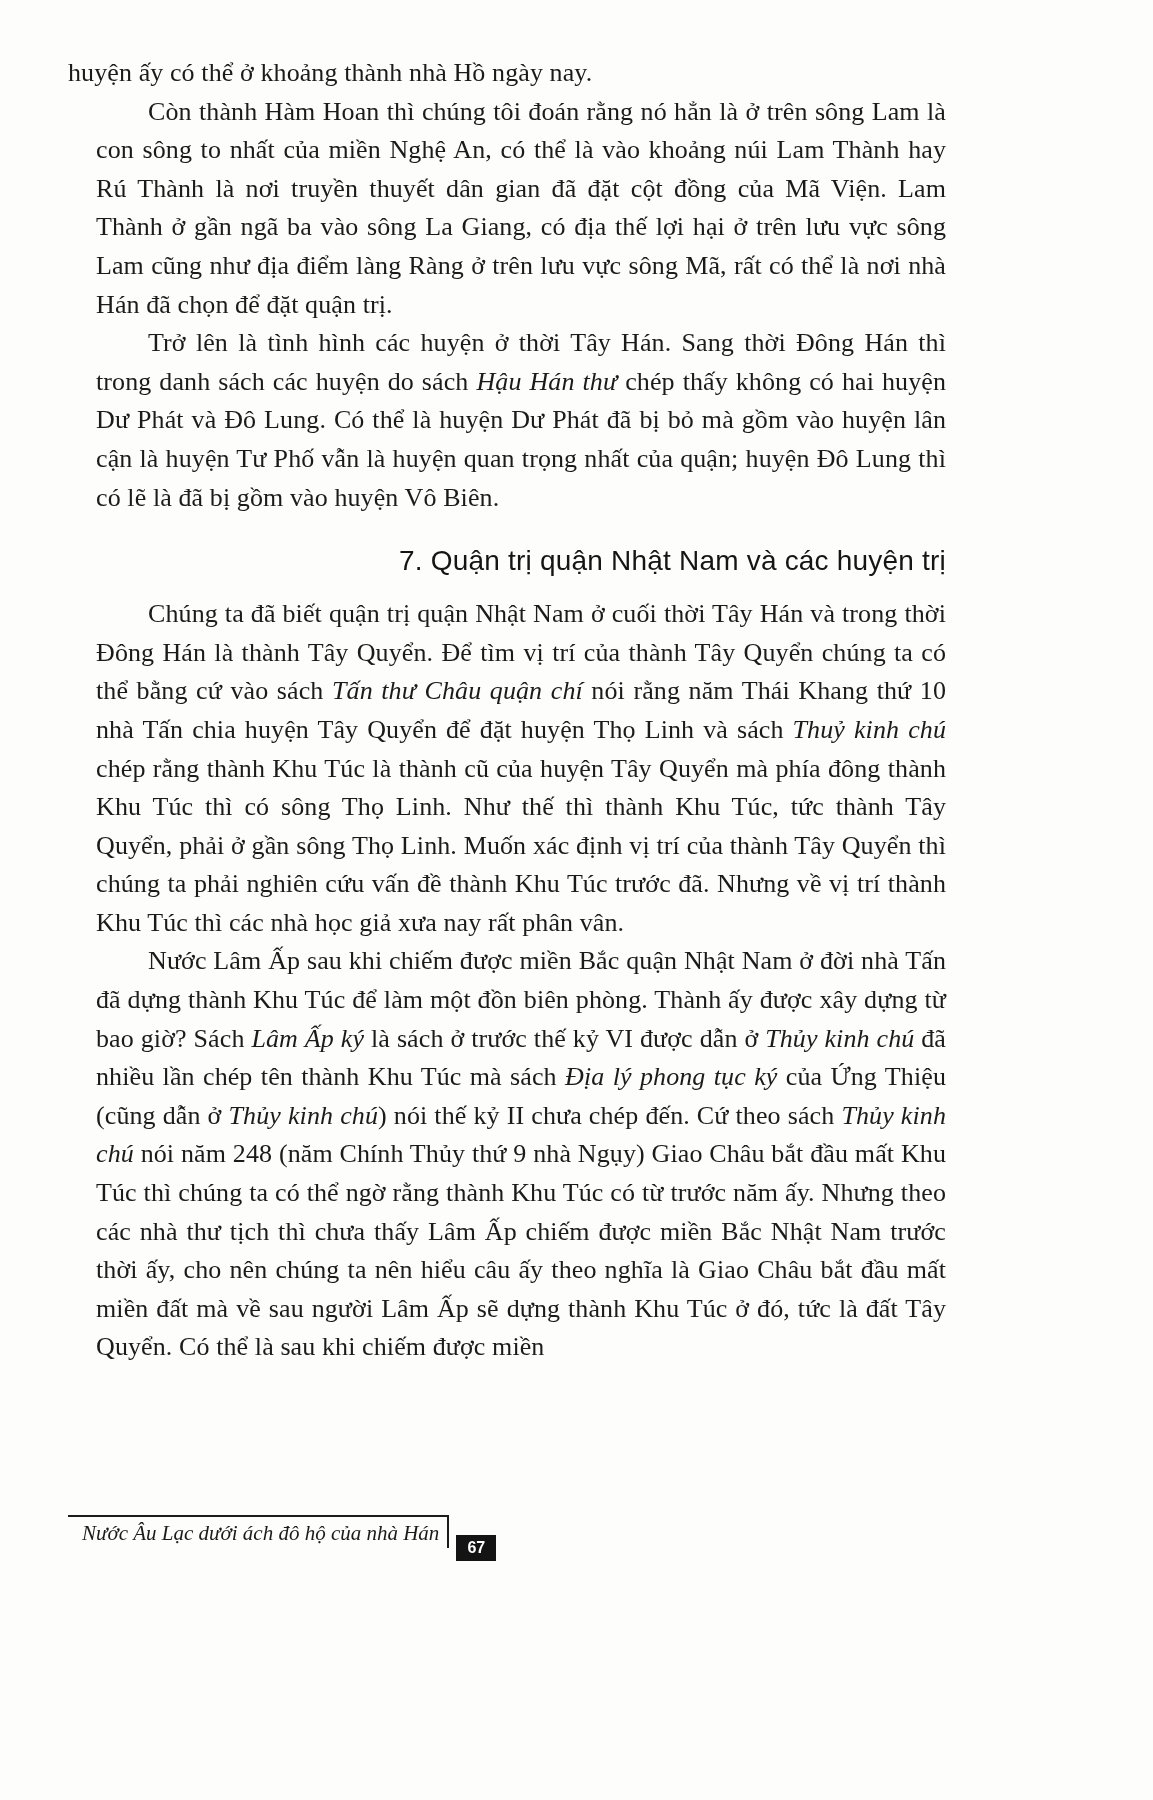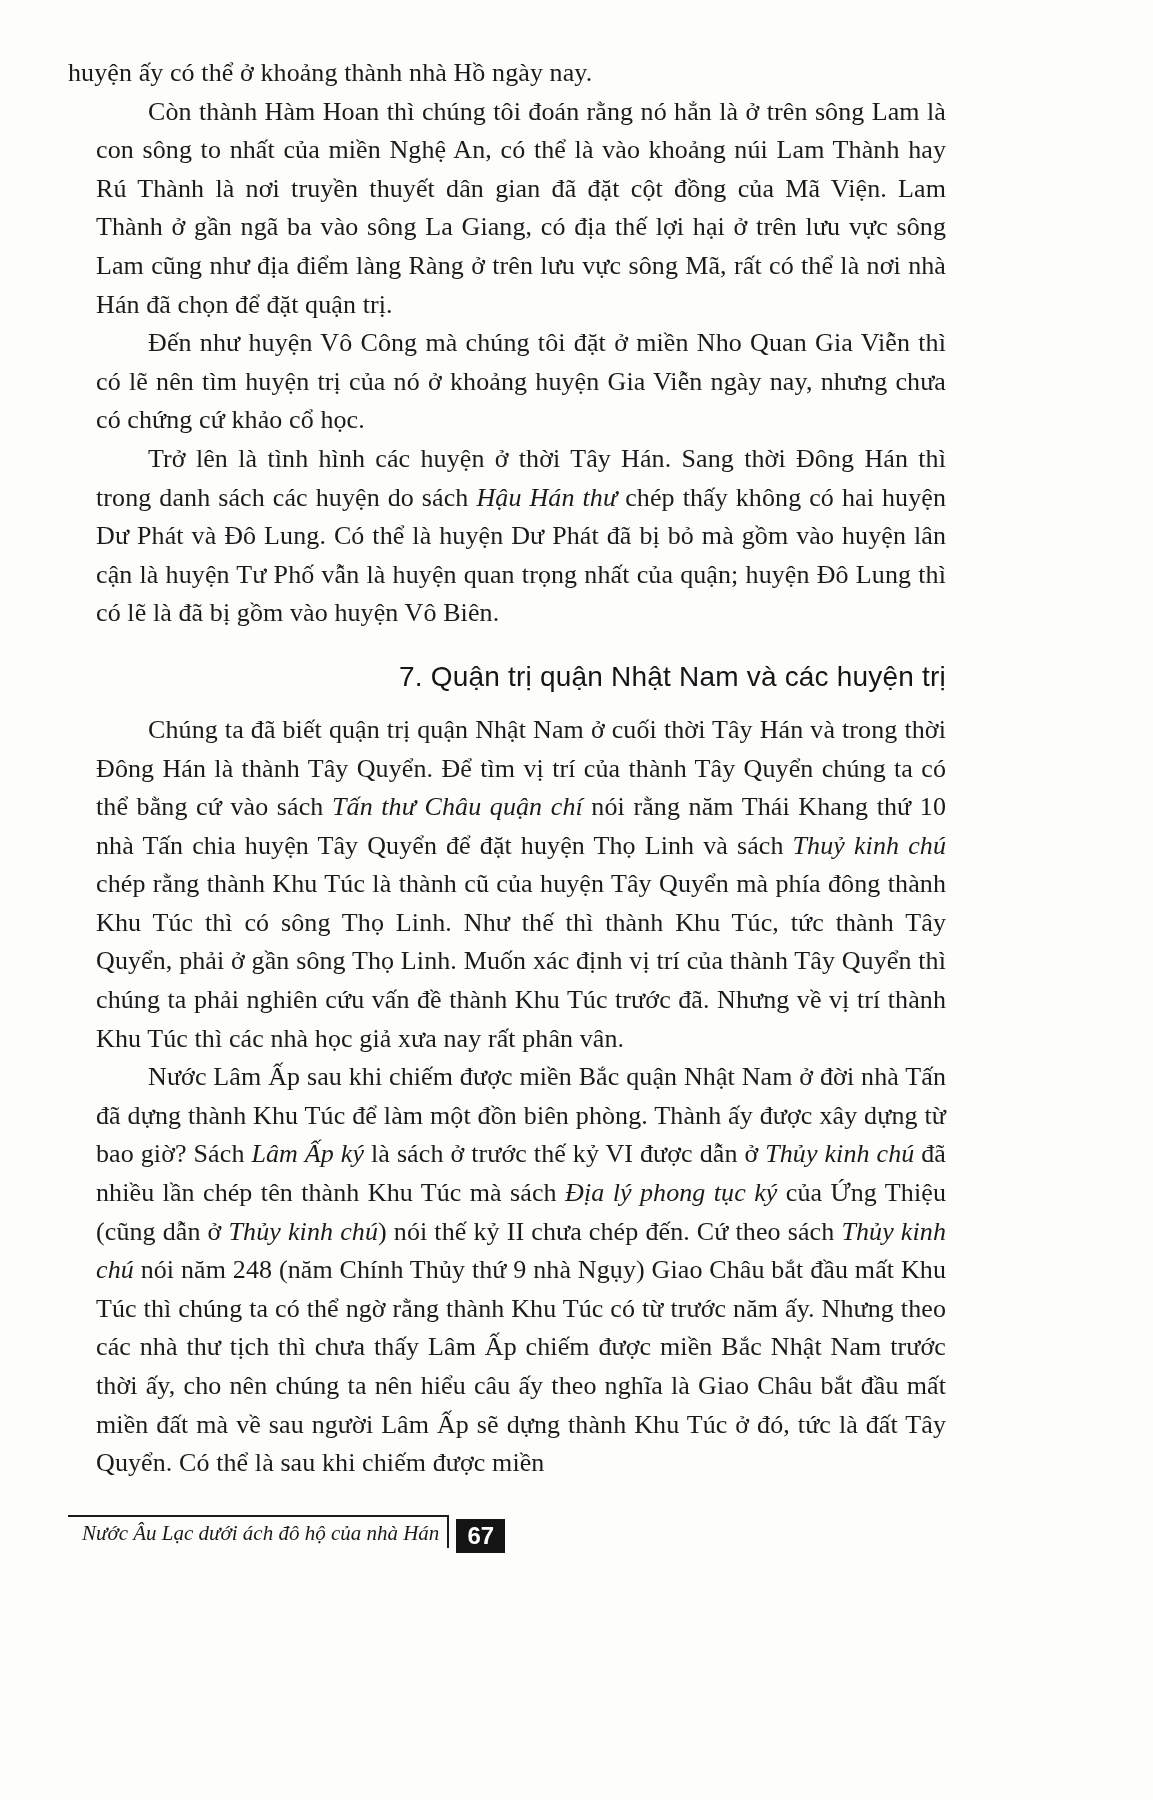--- a/index.html
+++ b/index.html
@@ -44,39 +44,38 @@
     border-top: 2px solid #1b1b1b;
     padding: 1px 8px 0 14px;
     white-space: nowrap;
   }
   .footer-divider {
     width: 2px; height: 33px;
     background: #1b1b1b;
     margin-top: 0;
   }
   .page-number {
-    margin-left: 7px; margin-top: 4px;
+    margin-left: 7px; margin-top: 20px;
     background: #141414; color: #ffffff;
     font-family: "Liberation Sans", sans-serif;
     font-weight: bold;
-    font-size: 24px; line-height: 1;
+    font-size: 16px; line-height: 1;
     padding: 5px 11px 5px;
   }
 </style>
 </head>
 <body>
 
 <div class="page">
 
   <main class="text-block">
 
     <section>
         <p class="para"><span>huyện ấy có thể ở khoảng thành nhà Hồ ngày nay.</span></p>
         <p class="para indent"><span>Còn thành Hàm Hoan thì chúng tôi đoán rằng nó hẳn là ở trên sông Lam là con sông to nhất của miền Nghệ An, có thể là vào khoảng núi Lam Thành hay Rú Thành là nơi truyền thuyết dân gian đã đặt cột đồng của Mã Viện. Lam Thành ở gần ngã ba vào sông La Giang, có địa thế lợi hại ở trên lưu vực sông Lam cũng như địa điểm làng Ràng ở trên lưu vực sông Mã, rất có thể là nơi nhà Hán đã chọn để đặt quận trị.</span></p>
-        <p class="para indent"><span>Đến như huyện Vô Công mà chúng tôi đặt ở miền Nho Quan Gia Viễn thì có lẽ nên tìm huyện trị của nó ở khoảng huyện Gia Viễn ngày nay, nhưng chưa có chứng cứ khảo cổ học.</span></p>
         <p class="para indent"><span>Trở lên là tình hình các huyện ở thời Tây Hán. Sang thời Đông Hán thì trong danh sách các huyện do sách </span><span class="italic">Hậu Hán thư</span><span> chép thấy không có hai huyện Dư Phát và Đô Lung. Có thể là huyện Dư Phát đã bị bỏ mà gồm vào huyện lân cận là huyện Tư Phố vẫn là huyện quan trọng nhất của quận; huyện Đô Lung thì có lẽ là đã bị gồm vào huyện Vô Biên.</span></p>
       </section>
 
     <h2 class="heading">7. Quận trị quận Nhật Nam và các huyện trị</h2>
 
     <section>
         <p class="para indent"><span>Chúng ta đã biết quận trị quận Nhật Nam ở cuối thời Tây Hán và trong thời Đông Hán là thành Tây Quyển. Để tìm vị trí của thành Tây Quyển chúng ta có thể bằng cứ vào sách </span><span class="italic">Tấn thư Châu quận chí</span><span> nói rằng năm Thái Khang thứ 10 nhà Tấn chia huyện Tây Quyển để đặt huyện Thọ Linh và sách </span><span class="italic">Thuỷ kinh chú</span><span> chép rằng thành Khu Túc là thành cũ của huyện Tây Quyển mà phía đông thành Khu Túc thì có sông Thọ Linh. Như thế thì thành Khu Túc, tức thành Tây Quyển, phải ở gần sông Thọ Linh. Muốn xác định vị trí của thành Tây Quyển thì chúng ta phải nghiên cứu vấn đề thành Khu Túc trước đã. Nhưng về vị trí thành Khu Túc thì các nhà học giả xưa nay rất phân vân.</span></p>
         <p class="para indent"><span>Nước Lâm Ấp sau khi chiếm được miền Bắc quận Nhật Nam ở đời nhà Tấn đã dựng thành Khu Túc để làm một đồn biên phòng. Thành ấy được xây dựng từ bao giờ? Sách </span><span class="italic">Lâm Ấp ký</span><span> là sách ở trước thế kỷ VI được dẫn ở </span><span class="italic">Thủy kinh chú</span><span> đã nhiều lần chép tên thành Khu Túc mà sách </span><span class="italic">Địa lý phong tục ký</span><span> của Ứng Thiệu (cũng dẫn ở </span><span class="italic">Thủy kinh chú</span><span>) nói thế kỷ II chưa chép đến. Cứ theo sách </span><span class="italic">Thủy kinh chú</span><span> nói năm 248 (năm Chính Thủy thứ 9 nhà Ngụy) Giao Châu bắt đầu mất Khu Túc thì chúng ta có thể ngờ rằng thành Khu Túc có từ trước năm ấy. Nhưng theo các nhà thư tịch thì chưa thấy Lâm Ấp chiếm được miền Bắc Nhật Nam trước thời ấy, cho nên chúng ta nên hiểu câu ấy theo nghĩa là Giao Châu bắt đầu mất miền đất mà về sau người Lâm Ấp sẽ dựng thành Khu Túc ở đó, tức là đất Tây Quyển. Có thể là sau khi chiếm được miền</span></p>
       </section>
 

